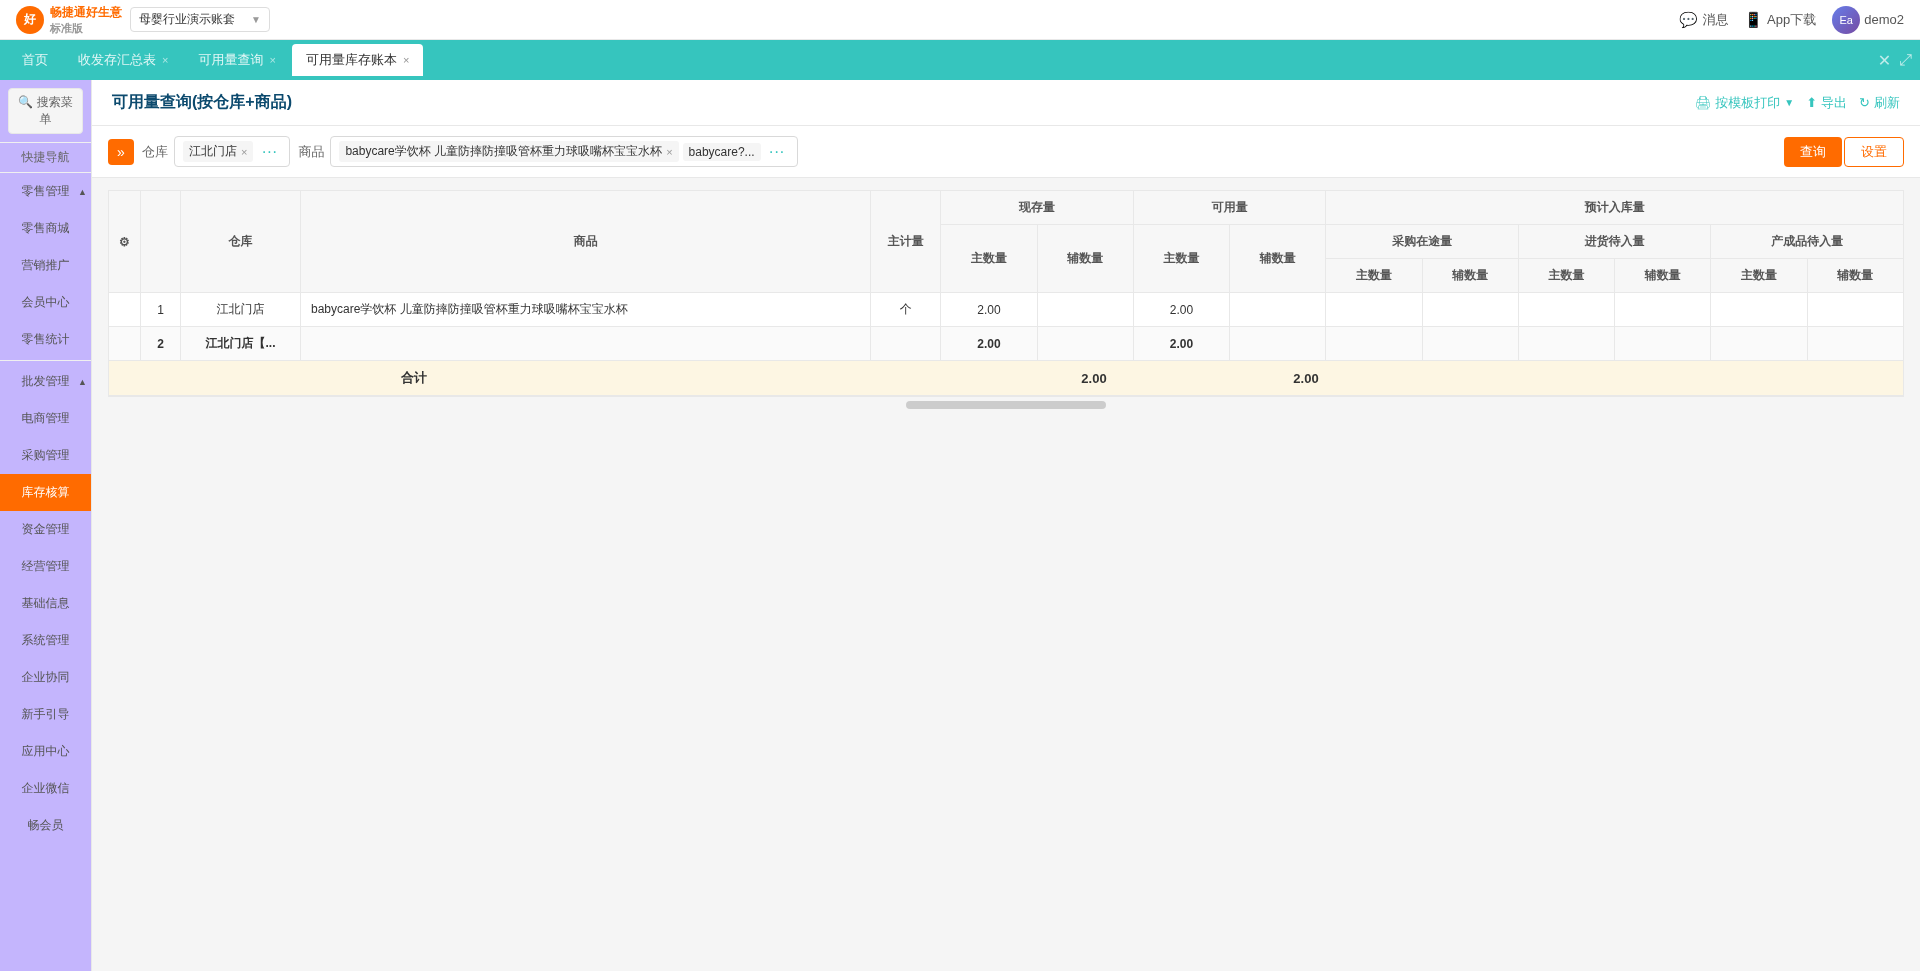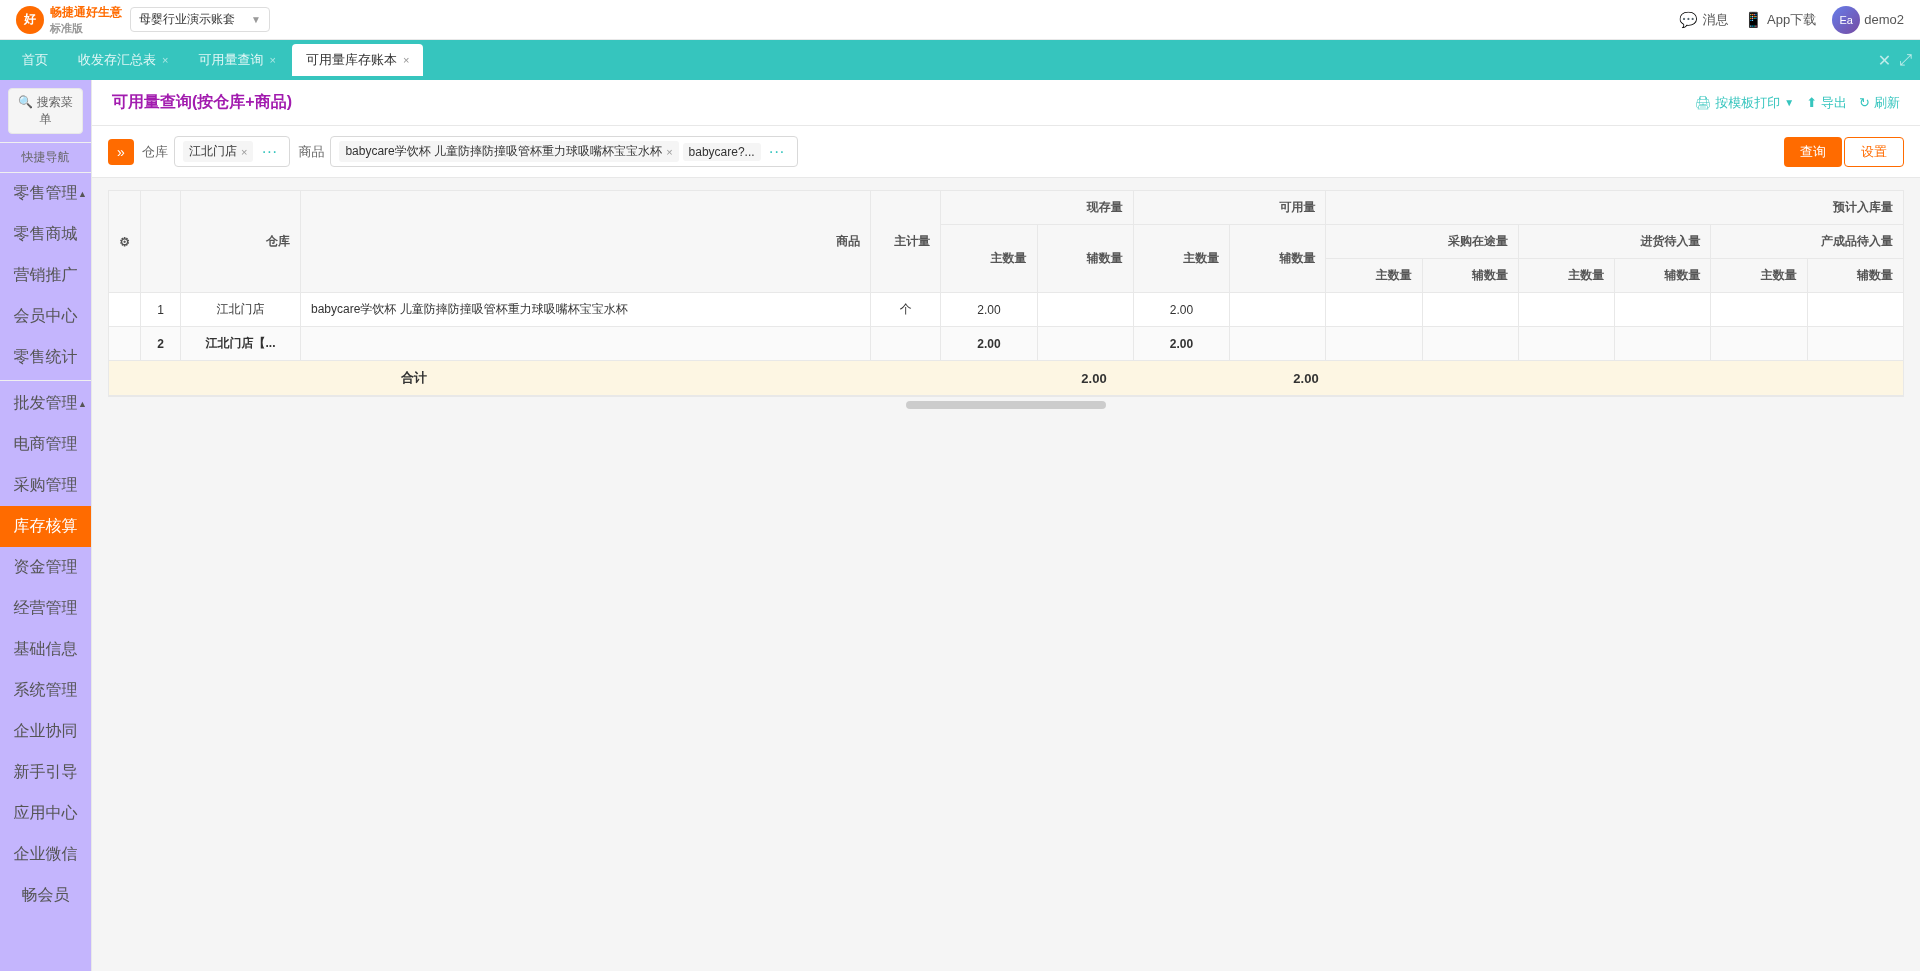--- a/index.html
+++ b/index.html
@@ -64,21 +64,21 @@
       flex-shrink: 0;
       overflow-y: auto;
     }
     .sidebar-search { padding: 8px; border-bottom: 1px solid #f0f0f0; }
     .sidebar-search-btn { width: 100%; background: #f5f5f5; border: 1px solid #e8e8e8; border-radius: 4px; padding: 5px; text-align: center; cursor: pointer; font-size: 12px; color: #666; }
     .sidebar-nav-btn { padding: 6px 8px; text-align: center; font-size: 12px; color: #666; cursor: pointer; border-bottom: 1px solid #f0f0f0; }
     .sidebar-item {
       padding: 10px 8px;
       text-align: left;
       cursor: pointer;
-      font-size: 16px;
+      font-size: 12px;
       color: #555;
       display: flex; align-items: center; justify-content: center;
       position: relative;
     }
     .sidebar-item.active { background: #ff6b00; color: #fff; }
     .sidebar-item.has-arrow::after { content: '▲'; font-size: 9px; position: absolute; right: 4px; top: 50%; transform: translateY(-50%); }
     .sidebar-divider { height: 1px; background: #f0f0f0; margin: 2px 0; }
 
     
     .main-content {
@@ -90,21 +90,21 @@
 
     
     .page-header {
       background: #fff;
       padding: 12px 20px;
       display: flex;
       align-items: center;
       justify-content: space-between;
       border-bottom: 1px solid #e8e8e8;
     }
-    .page-title { font-size: 16px; font-weight: 600; color: #a21caf; }
+    .page-title { font-size: 16px; font-weight: 600; color: #0c4a6e; }
     .page-actions { display: flex; align-items: center; gap: 12px; }
     .page-action-btn { display: flex; align-items: center; gap: 4px; cursor: pointer; font-size: 13px; color: #36c5be; }
 
     
     .filter-bar {
       background: #fff;
       padding: 10px 16px;
       border-bottom: 1px solid #e8e8e8;
       display: flex;
       align-items: center;
@@ -124,21 +124,21 @@
     
     .table-area { padding: 12px 16px; }
     .data-table { width: 100%; border-collapse: collapse; background: #fff; border: 1px solid #e8e8e8; }
     .data-table th {
       background: #f7f7f7;
       border: 1px solid #e8e8e8;
       padding: 8px 10px;
       font-size: 12px;
       font-weight: 600;
       color: #555;
-      text-align: right;
+      text-align: center;
       white-space: nowrap;
     }
     .data-table td {
       border: 1px solid #e8e8e8;
       padding: 8px 10px;
       font-size: 12px;
       color: #333;
       text-align: center;
     }
     .th-settings { width: 32px; }

